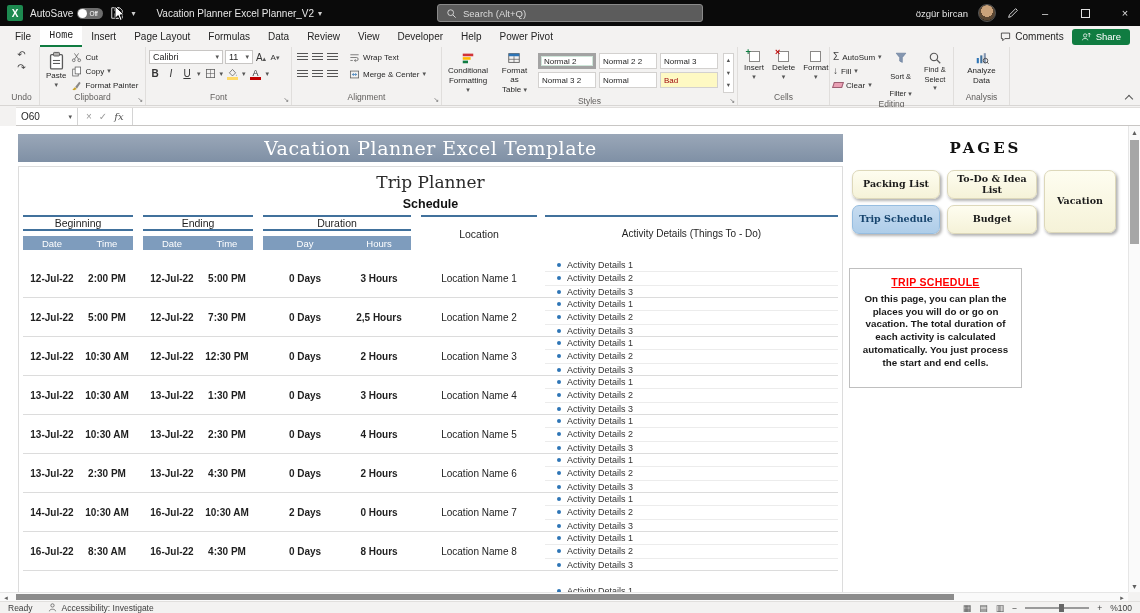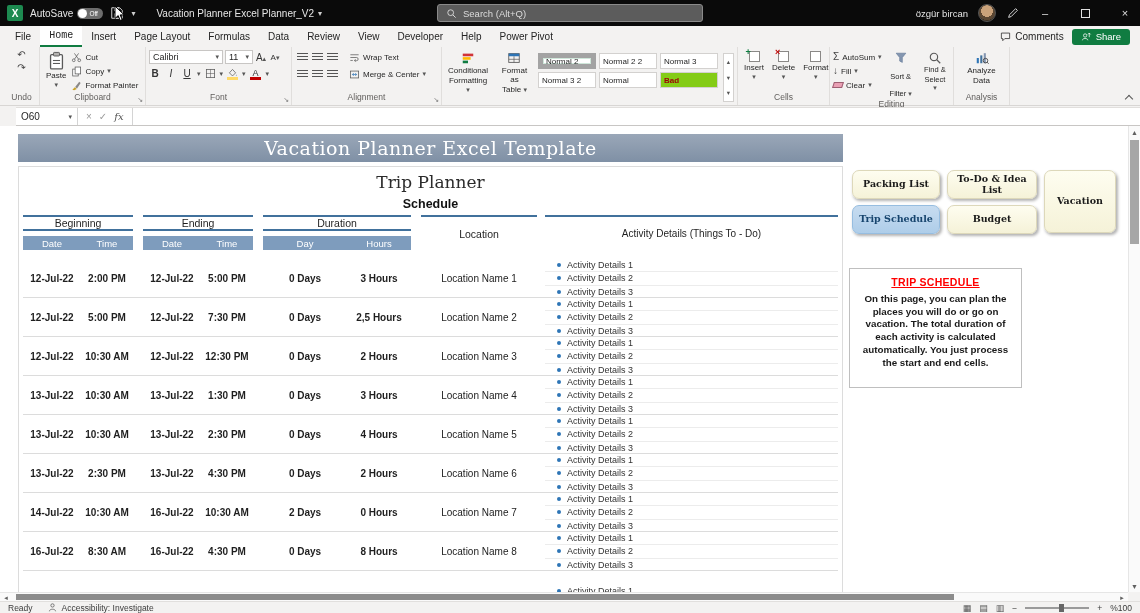--- a/index.html
+++ b/index.html
@@ -46,22 +46,22 @@
   .big-btn { display:flex; flex-direction:column; align-items:center; justify-content:flex-start; gap:1px; padding:1px 3px; font-size:8px; line-height:1.15; text-align:center; }
   .sm-btn { display:flex; align-items:center; gap:3px; height:14px; font-size:8px; white-space:nowrap; }
   .combo { border:1px solid #c8c6c4; background:#fff; height:14px; display:flex; align-items:center; justify-content:space-between; font-size:9px; padding:4px 3px; }
   .chev { font-size:7px; color:#555; }
   .glyph { font-size:10px; color:#444; line-height:1; }
   .fontbtn { font-size:10px; width:12px; text-align:center; color:#333; }
   .fontbtn.b{font-weight:bold}.fontbtn.i{font-style:italic}.fontbtn.u{text-decoration:underline}
   .colorbar { display:block; width:11px; height:3px; margin-top:-1px; }
   .lns { width:11px; height:8px; background:repeating-linear-gradient(to bottom,#555 0 1px,transparent 1px 3px); margin:0 1.5px; }
   .chip { width:58px; height:16px; border:1px solid #d3d1cf; background:#fff; font-size:8px; display:flex; align-items:center; padding-left:3px; white-space:nowrap; overflow:hidden; }
-  .chip.sel { border:5px solid #a3a3a3; box-shadow:inset 0 0 0 1px #cfe7da; }
-  .chip.bad { background:#84cc16; color:#9C0006;font-weight:bold; }
+  .chip.sel { border:3px solid #a3a3a3; box-shadow:inset 0 0 0 1px #cfe7da; }
+  .chip.bad { background:#fef9c3; color:#9C0006; }
   .gallery { display:grid; grid-template-columns:repeat(3,58px); grid-template-rows:16px 16px; gap:3px; margin-top:3px; }
   .gal-arrows { width:13px; display:flex; flex-direction:column; border:1px solid #d3d1cf; background:#fff; margin:3px 0 3px 1px; }
   .gal-arrows span { flex:1; display:flex; align-items:center; justify-content:center; font-size:6.5px; color:#555; }
   .cellbox { width:11px; height:11px; border:1px solid #8a8886; background:#fff; position:relative; }
   .cellbox i { position:absolute; left:-4px; top:-5px; font-style:normal; font-weight:bold; font-size:9px; }
   .plus{color:#107C41}.cross{color:#C00000}
   .erase { width:10px; height:6px; background:#e9a0b4; border:1px solid #9c5f72; transform:skewX(-18deg); }
   .collapse-chev { position:absolute; right:8px; bottom:3px; width:6px; height:6px; border-left:1.4px solid #555; border-top:1.4px solid #555; transform:rotate(45deg); }
 
   
@@ -426,20 +426,21 @@
         <div class="chip">Normal 3 2</div>
         <div class="chip">Normal</div>
         <div class="chip bad">Bad</div>
       </div>
       <div class="gal-arrows">
         <span>▴</span>
         <span>▾</span>
         <span>▾</span>
       </div>
     </div>
+    <div class="glabel"><span>Styles</span><span class="launcher">↘</span></div>
   </div>
 
   <div class="rgroup g-cells">
     <div class="gbody" style="justify-content:space-around; width:100%;">
       <div class="big-btn">
         <span class="cellbox">
             <i class="plus">+</i>
           </span>
         <span>Insert</span>
         <span class="chev">▾</span>
@@ -521,20 +522,21 @@
   <div class="fbtns">
     <span>×</span>
     <span>✓</span>
     <span class="fx">fx</span>
   </div>
   <div style="flex:1; height:100%;"></div>
 </div>
 
 <div class="sheet">
   <div class="banner serif">Vacation Planner Excel Template</div>
+  <div class="pages-title serif">PAGES</div>
 
   <div class="tframe">
     <div class="ttitle serif">Trip Planner</div>
     <div class="tsub">Schedule</div>
 
     <div class="hgrid thead" style="position:absolute; display:grid;">
       <div class="grpcell" style="grid-column:1/3;">Beginning</div>
       <div class="grpcell" style="grid-column:4/6;">Ending</div>
       <div class="grpcell" style="grid-column:7/9;">Duration</div>
       <div class="spancell" style="grid-column:12; font-size:10px;">Activity Details (Things To - Do)</div>

